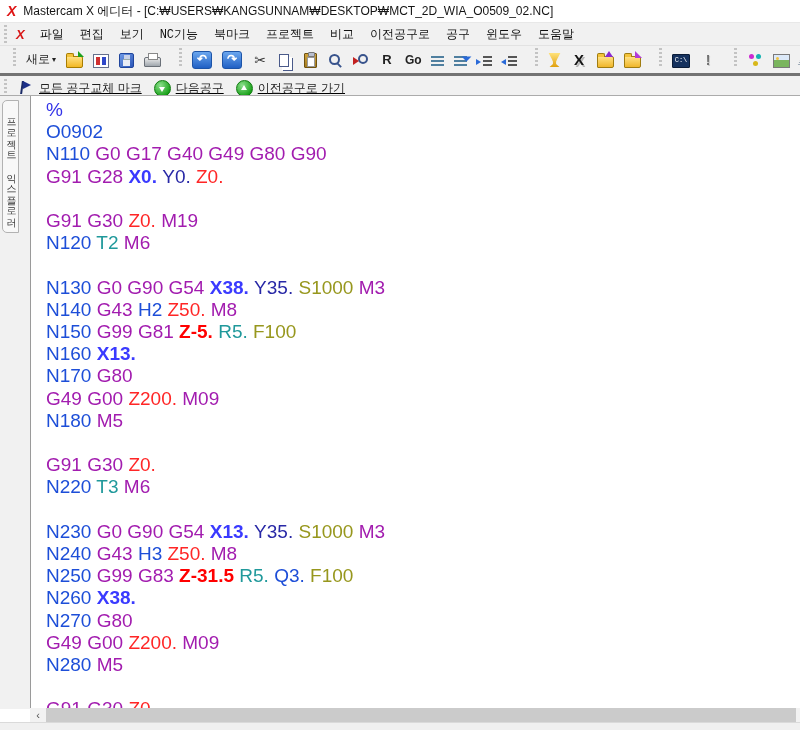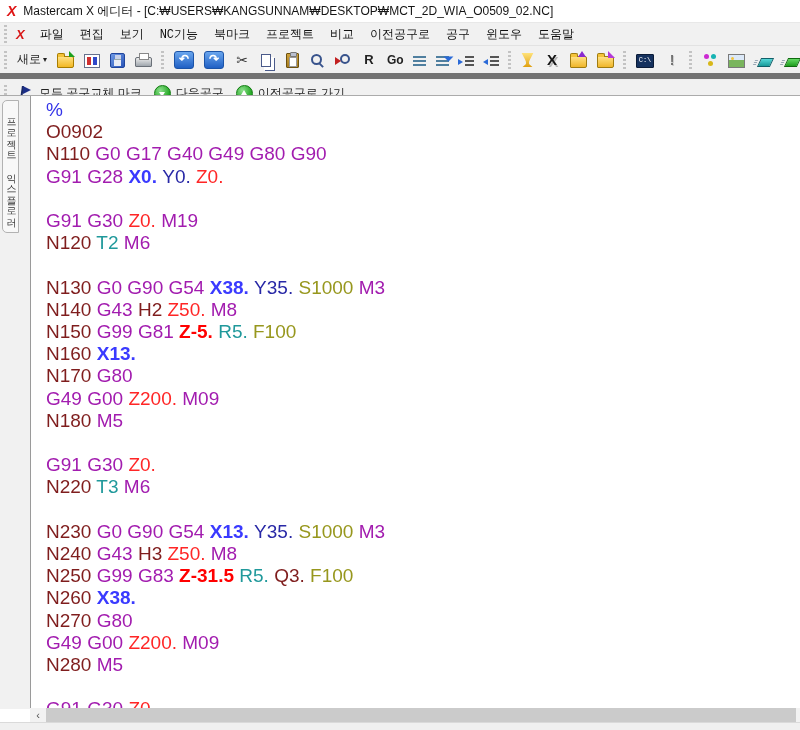--- a/index.html
+++ b/index.html
@@ -10,22 +10,22 @@
   .titlebar{height:22px;display:flex;align-items:center;padding-left:7px;background:#fff;font-size:12px;color:#151515;white-space:nowrap;}
   .app-logo{color:#de1414;font-weight:900;font-style:italic;font-size:14px;margin-right:7px;line-height:14px;}
 
   
   .menubar{height:22px;background:#f1f1f1;display:flex;align-items:center;font-size:12px;color:#111;border-top:1px solid #e8e8e8;}
   .menu-doc-x{color:#d81616;font-weight:900;font-style:italic;font-size:13px;margin:0 7px 0 4px;line-height:13px;}
   .menu-item{padding:3px 8px;cursor:default;}
 
   
   .toolbar{height:27px;background:#f1f1f1;display:flex;align-items:center;border-top:1px solid #e2e2e2;}
-  .toolbar2{height:24px;background:#f1f1f1;display:flex;align-items:flex-end;border-top:6px solid #737373;font-size:12px;text-decoration:underline;}
-  .tb-group{display:flex;align-items:center;}
+  .toolbar2{height:24px;background:#f1f1f1;display:flex;align-items:center;border-top:3px solid #737373;font-size:12px;text-decoration:underline;}
+  .tb-group{display:flex;align-items:flex-start;margin-left:9px;}
   .grip{width:3px;height:18px;margin:0 5px 0 4px;background:repeating-linear-gradient(180deg,#c3c3c3 0 2px,transparent 2px 4px);}
   .tbtn{display:flex;align-items:center;gap:2px;height:24px;padding:0 5px;border:0;background:transparent;font-size:12px;color:#222;font-family:inherit;}
   .tlabel{white-space:nowrap;}
   .caret{font-size:8px;color:#222;}
 
   
   .ic{position:relative;display:inline-block;width:16px;height:16px;text-align:center;flex:0 0 auto;}
 
   
   .ic-open{width:15px;height:10px;margin-top:4px;background:linear-gradient(#ffe082,#f2b824);border:1px solid #a87d00;border-radius:1px 2px 2px 1px;}
@@ -90,21 +90,21 @@
   .ic-circle-down::after{content:"";position:absolute;left:4px;top:6px;border-top:5px solid #fff;border-left:3px solid transparent;border-right:3px solid transparent;}
   .ic-circle-up::after{content:"";position:absolute;left:4px;top:4px;border-bottom:5px solid #fff;border-left:3px solid transparent;border-right:3px solid transparent;}
   .bm-btn{display:flex;align-items:center;gap:5px;height:20px;padding:0 6px;border:0;background:transparent;font-size:12px;color:#222;font-family:inherit;}
 
   
   .main{position:absolute;top:95px;left:0;width:800px;height:613px;background:#f1f1f1;border-top:1px solid #ababab;}
   .vtab{position:absolute;left:2px;top:4px;width:15px;padding:10px 0;background:#f8f8f8;border:1px solid #b2b2b2;border-radius:5px 0 0 5px;writing-mode:vertical-rl;text-orientation:upright;font-size:10px;letter-spacing:1px;color:#333;text-align:center;}
   .editor{position:absolute;left:30px;top:0;right:0;bottom:0;background:#fff;border-left:1px solid #9a9a9a;overflow:hidden;}
   .code-area{padding:3px 0 0 15px;font-size:19px;line-height:22.2px;white-space:pre;cursor:text;}
   .code-line{min-height:22.2px;}
-  .tk-k{color:#7f1d1d;}
+  .tk-k{color:#1d4ed8;}
   .tk-g{color:#a21caf;}
   .tk-x{color:#3a3aff;font-weight:bold;}
   .tk-y{color:#2828a6;}
   .tk-z{color:#ff2626;}
   .tk-zb{color:#ff0000;font-weight:bold;}
   .tk-t{color:#20999b;}
   .tk-s{color:#97971d;}
   .tk-b{color:#3535e8;}
 
   

